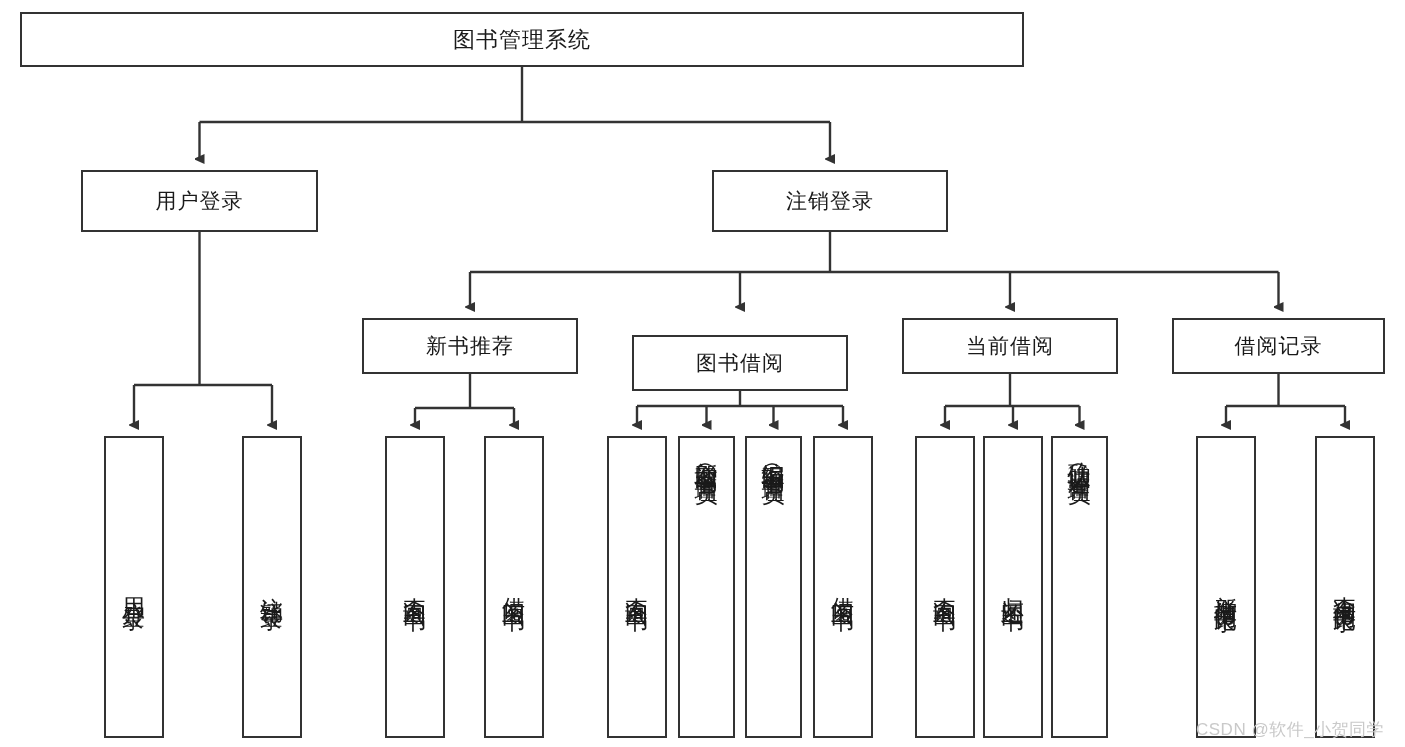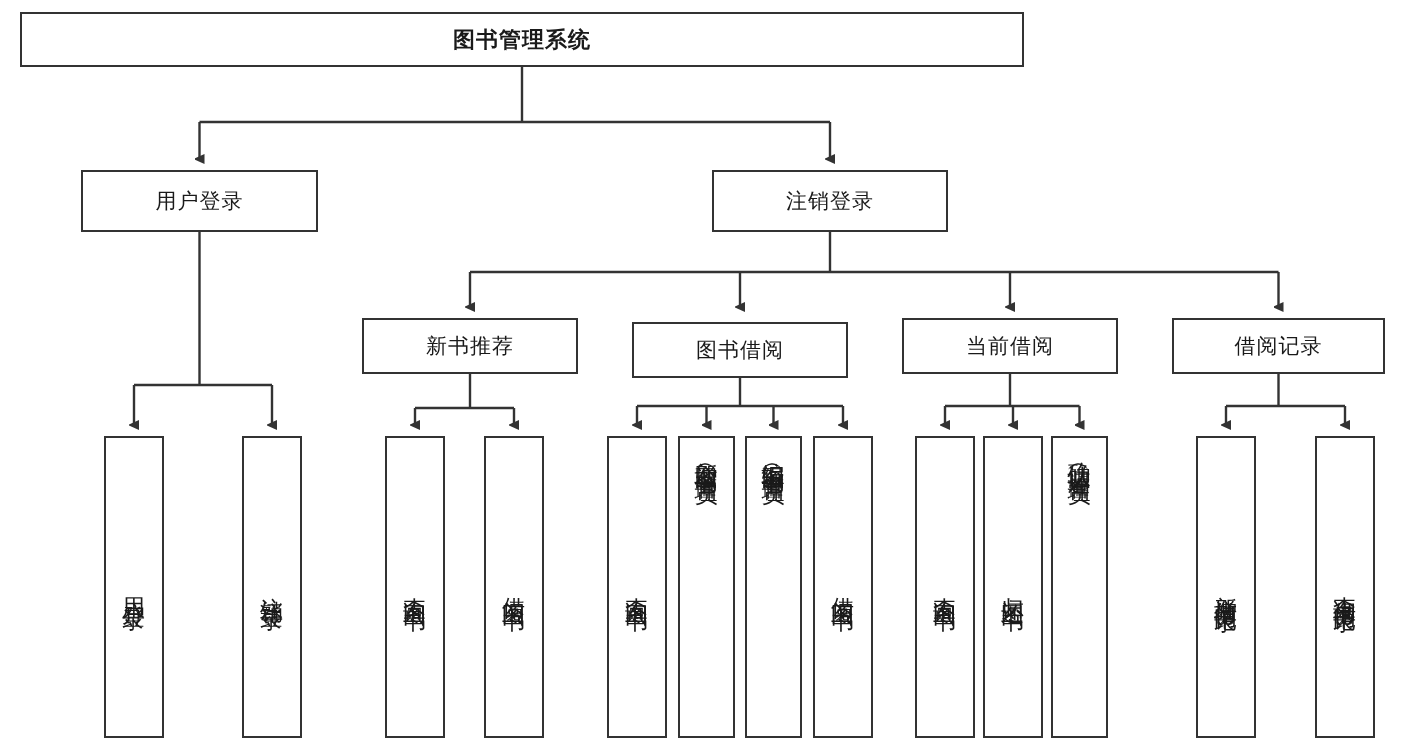--- a/index.html
+++ b/index.html
@@ -94,33 +94,33 @@
         <path d="M945,406 L945,425" marker-end="url(#arrow)"></path>
         <path d="M1013,406 L1013,425" marker-end="url(#arrow)"></path>
         <path d="M1079.5,406 L1079.5,425" marker-end="url(#arrow)"></path>
         <path d="M1278.5,374 L1278.5,406 "></path>
         <path d="M1226,406 L1345,406"></path>
         <path d="M1226,406 L1226,425" marker-end="url(#arrow)"></path>
         <path d="M1345,406 L1345,425" marker-end="url(#arrow)"></path>
       </g>
   </svg>
   <div id="node-layer">
-      <div class="node root horiz" style="left: 20px; top: 12px; width: 1004px; height: 55px; font-weight: bold;">
+      <div class="node root horiz" style="left: 20px; top: 12px; width: 1004px; height: 55px;">
         <span>图书管理系统</span>
       </div>
       <div class="node horiz" style="left: 81px; top: 170px; width: 237px; height: 62px;">
         <span>用户登录</span>
       </div>
       <div class="node horiz" style="left: 712px; top: 170px; width: 236px; height: 62px;">
         <span>注销登录</span>
       </div>
       <div class="node horiz" style="left: 362px; top: 318px; width: 216px; height: 56px;">
         <span>新书推荐</span>
       </div>
-      <div class="node horiz" style="left: 632px; top: 322px; width: 216px; height: 56px;">
+      <div class="node horiz" style="left: 632px; top: 335px; width: 216px; height: 56px;">
         <span>图书借阅</span>
       </div>
       <div class="node horiz" style="left: 902px; top: 318px; width: 216px; height: 56px;">
         <span>当前借阅</span>
       </div>
       <div class="node horiz" style="left: 1172px; top: 318px; width: 213px; height: 56px; justify-content: center;">
         <span>借阅记录</span>
       </div>
       <div class="node leaf" style="left: 104px; top: 436px; width: 60px; height: 302px;">
         <span class="vtext">用户登录</span>
@@ -155,13 +155,14 @@
       <div class="node leaf topalign tall" style="left: 1051px; top: 436px; width: 57px; height: 302px;">
         <span class="vtext">确认归还（管理员）</span>
       </div>
       <div class="node leaf tall" style="left: 1196px; top: 436px; width: 60px; height: 302px;">
         <span class="vtext">新增借阅记录</span>
       </div>
       <div class="node leaf tall" style="left: 1315px; top: 436px; width: 60px; height: 302px;">
         <span class="vtext">查询借阅记录</span>
       </div>
     </div>
+  <div class="watermark" style="left: 1196px; top: 718px;">CSDN @软件_小贺同学</div>
 </div>
 
 </body></html>

